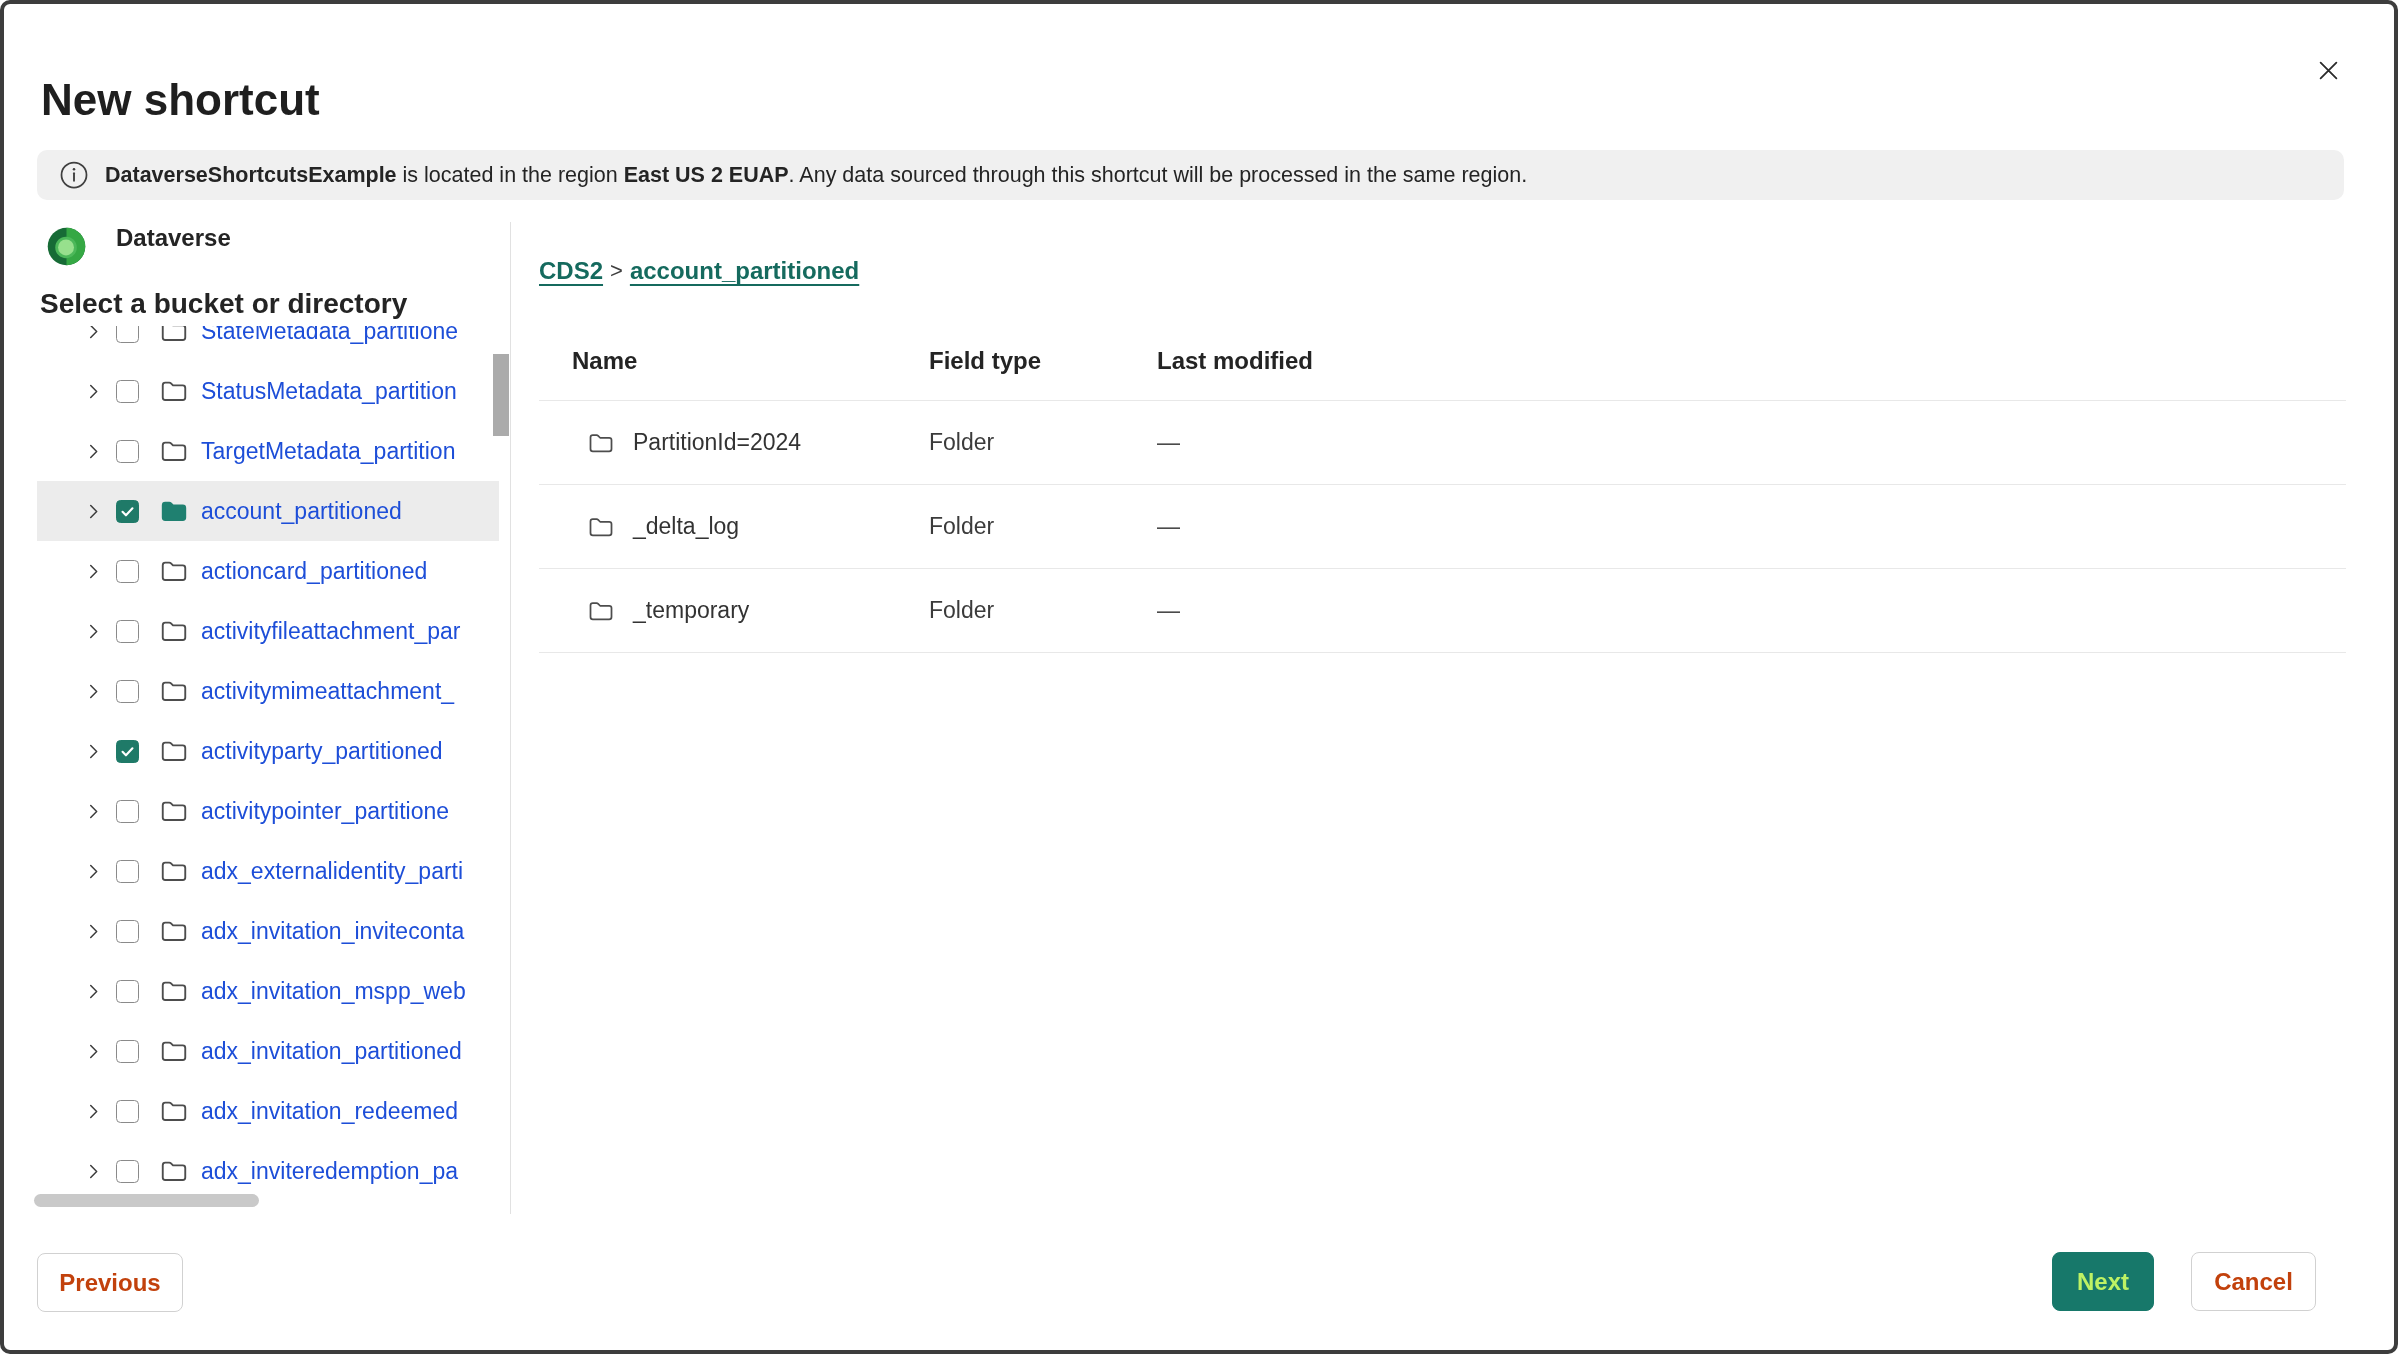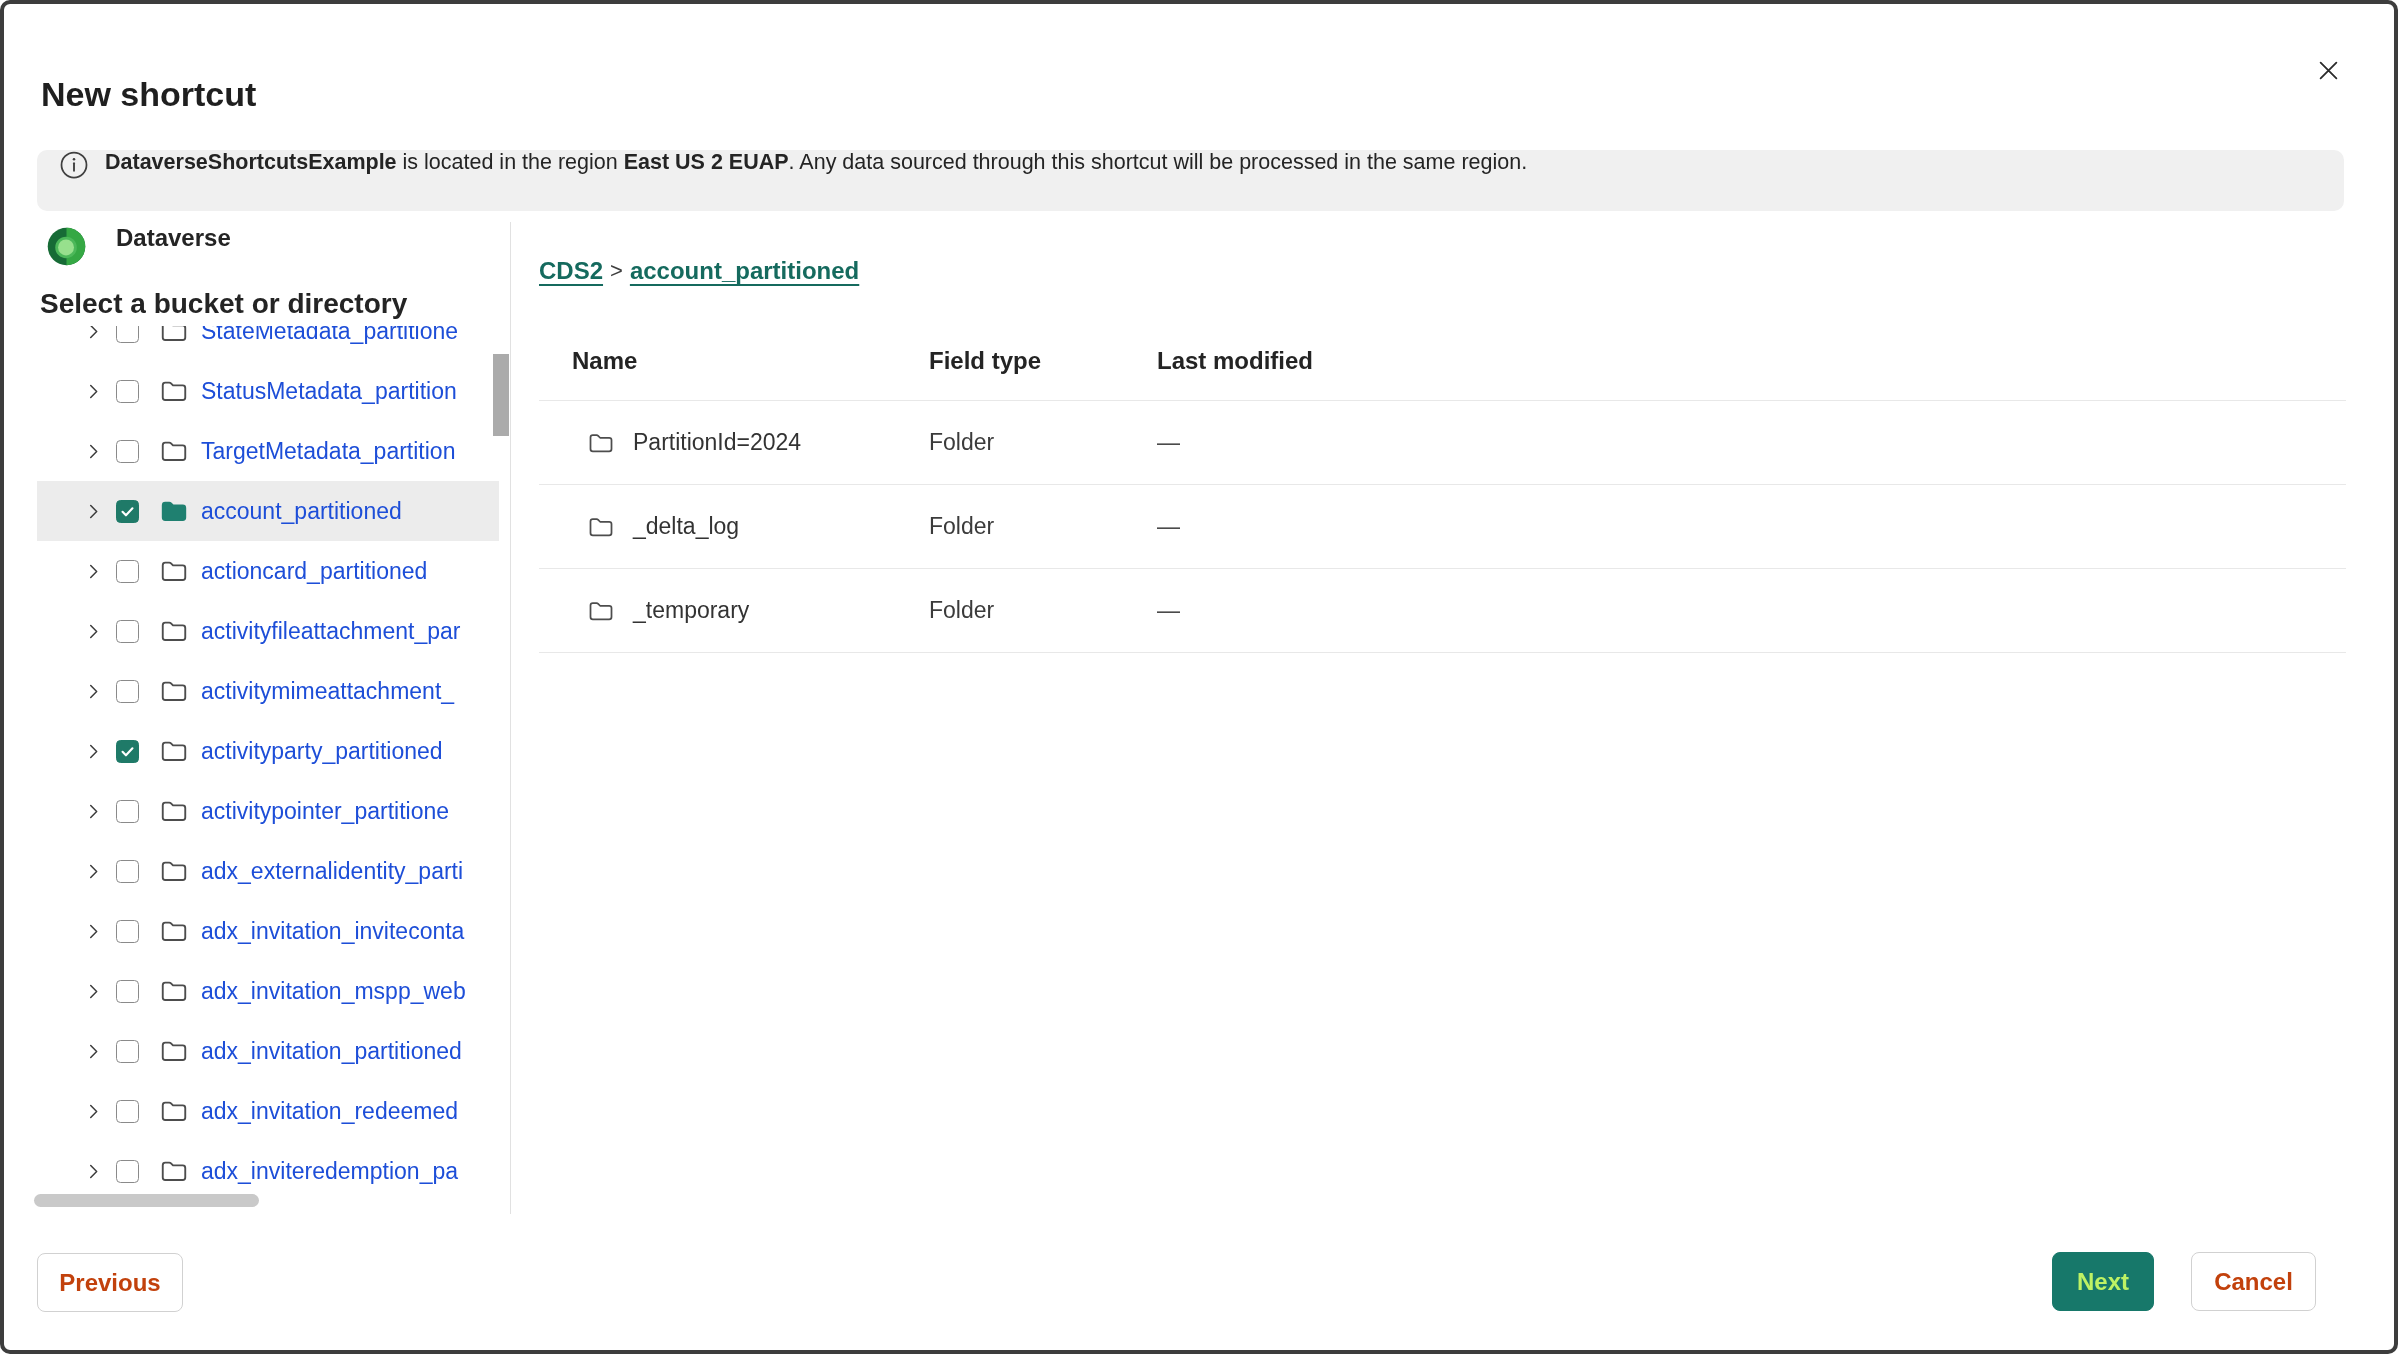--- a/index.html
+++ b/index.html
@@ -14,34 +14,34 @@
     position: absolute; inset: 0;
     background: #ffffff;
     border: 4px solid #3d3d3d;
     border-radius: 10px;
     overflow: hidden;
   }
 
   
   .dialog-title {
     position: absolute; left: 37px; top: 72px;
-    font-size: 34px; font-weight: 600; line-height: 1.1; color: #1f1f1f;
+    font-size: 44px; font-weight: 600; line-height: 1.1; color: #1f1f1f;
   }
   .close-btn {
     position: absolute; top: 44px; right: 44px;
     width: 44px; height: 44px;
     display: flex; align-items: center; justify-content: center;
     background: transparent; border: none; cursor: pointer;
   }
 
   
   .banner {
-    position: absolute; left: 33px; right: 50px; top: 146px; height: 61px;
+    position: absolute; left: 33px; right: 50px; top: 146px; height: 50px;
     background: #f0f0f0; border-radius: 10px;
-    display: flex; align-items: flex-start;
+    display: flex; align-items: center;
     padding-left: 22px;
     font-size: 21.5px; color: #242424;
   }
   .banner .info-icon { display: flex; margin-right: 16px; flex: none; }
   .banner b { font-weight: 700; }
 
   
   .logo-row {
     position: absolute; left: 40px; top: 220px;
     display: flex; 

